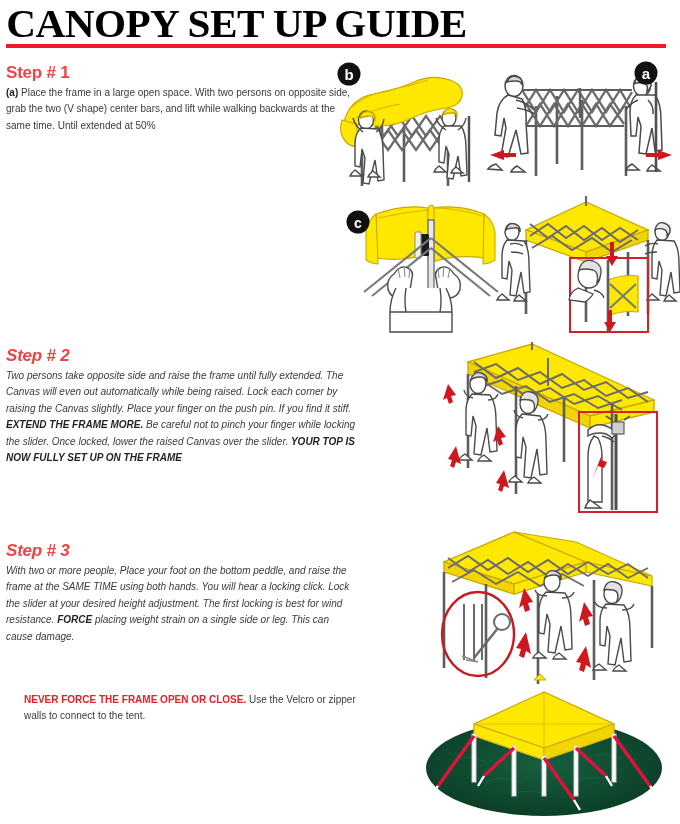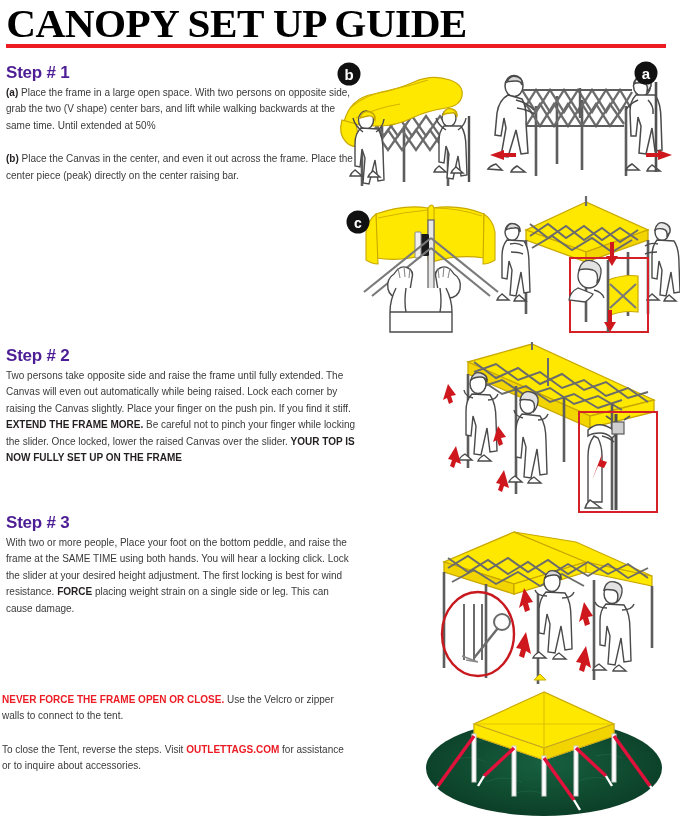--- a/index.html
+++ b/index.html
@@ -18,36 +18,36 @@
     letter-spacing:-0.5px;color:#000000;
     padding:2px 0 0 6px;
     transform:scaleX(1.03);transform-origin:left center;
     white-space:nowrap;
   }
   .title-rule{
     position:absolute;left:6px;top:44px;width:660px;height:4px;
     background:#ED1C24;
   }
   .step-head{
-    font-size:17px;font-weight:bold;color:#4c1d95;
+    font-size:17px;font-weight:bold;color:#ef4444;
     margin:0 0 2px 0;line-height:21px;letter-spacing:-0.2px;
   }
   .para{
     font-size:10px;line-height:16.4px;color:#3a3a3a;
     margin:0 0 0 0;text-align:left;
   }
   .para b{color:#231f20;}
   .gap-md{height:17px;}
   .red{color:#EC1C24;font-weight:bold;}
 
   
   .blk-step1{position:absolute;left:6px;top:62px;width:348px;}
-  .blk-step2{position:absolute;left:6px;top:345px;width:352px;}
-  .blk-step3{position:absolute;left:6px;top:512px;width:352px;}
-  .blk-foot{position:absolute;left:2px;top:692px;width:352px;}
+  .blk-step2{position:absolute;left:6px;top:345px;width:352px;font-style:italic;}
+  .blk-step3{position:absolute;left:6px;top:540px;width:352px;font-style:italic;}
+  .blk-foot{position:absolute;left:24px;top:692px;width:352px;}
 
   
   .fig{position:absolute;}
   #fig-step1a{left:336px;top:60px;width:344px;height:132px;}
   #fig-step1c{left:336px;top:196px;width:344px;height:142px;}
   #fig-step2 {left:416px;top:342px;width:264px;height:172px;}
   #fig-step3 {left:416px;top:528px;width:264px;height:158px;}
   #fig-final {left:416px;top:690px;width:264px;height:130px;}
   .fig svg{display:block;width:100%;height:100%;}
 </style>
@@ -58,38 +58,36 @@
 
   <div class="title-wrap">
     <div class="title">CANOPY SET UP GUIDE</div>
     <div class="title-rule"></div>
   </div>
 
   <div class="blk-step1">
     <div class="step-head">Step # 1</div>
     <p class="para"><b>(a)</b><span> Place the frame in a large open space. With two persons on opposite side, grab the two (V shape) center bars, and lift while walking backwards at the same time. Until extended at 50%</span></p>
     <div class="gap-md"></div>
-    <p class="para"><b>(b)</b><span> Place the Canvas in the center, and even it out across the frame. Place the center piece (peak) directly on the center raising bar.</span></p>
     <div class="gap-md"></div>
   </div>
 
   <div class="blk-step2">
     <div class="step-head">Step # 2</div>
     <p class="para"><span>Two persons take opposite side and raise the frame until fully extended. The Canvas will even out automatically while being raised. Lock each corner by raising the Canvas slightly. Place your finger on the push pin. If you find it stiff. </span><b>EXTEND THE FRAME MORE.</b><span> Be careful not to pinch your finger while locking the slider. Once locked, lower the raised Canvas over the slider. </span><b>YOUR TOP IS NOW FULLY SET UP ON THE FRAME</b></p>
   </div>
 
   <div class="blk-step3">
     <div class="step-head">Step # 3</div>
     <p class="para"><span>With two or more people, Place your foot on the bottom peddle, and raise the frame at the SAME TIME using both hands. You will hear a locking click. Lock the slider at your desired height adjustment. The first locking is best for wind resistance. </span><b>FORCE</b><span> placing weight strain on a single side or leg. This can cause damage.</span></p>
   </div>
 
   <div class="blk-foot">
     <p class="para"><span class="red">NEVER FORCE THE FRAME OPEN OR CLOSE.</span><span> Use the Velcro or zipper walls to connect to the tent.</span></p>
     <div class="gap-md"></div>
-    <p class="para"><span>To close the Tent, reverse the steps. Visit </span><span class="red">OUTLETTAGS.COM</span><span> for assistance or to inquire about accessories.</span></p>
   </div>
 
   <div class="fig" id="fig-step1a">
     <svg viewBox="0 0 344 132" xmlns="http://www.w3.org/2000/svg">
       <defs>
         <g id="scissorCell">
           <path d="M0,0 L14,16 M14,0 L0,16" stroke="#6b6b6b" stroke-width="2.4" fill="none"></path>
         </g>
       </defs>
 

